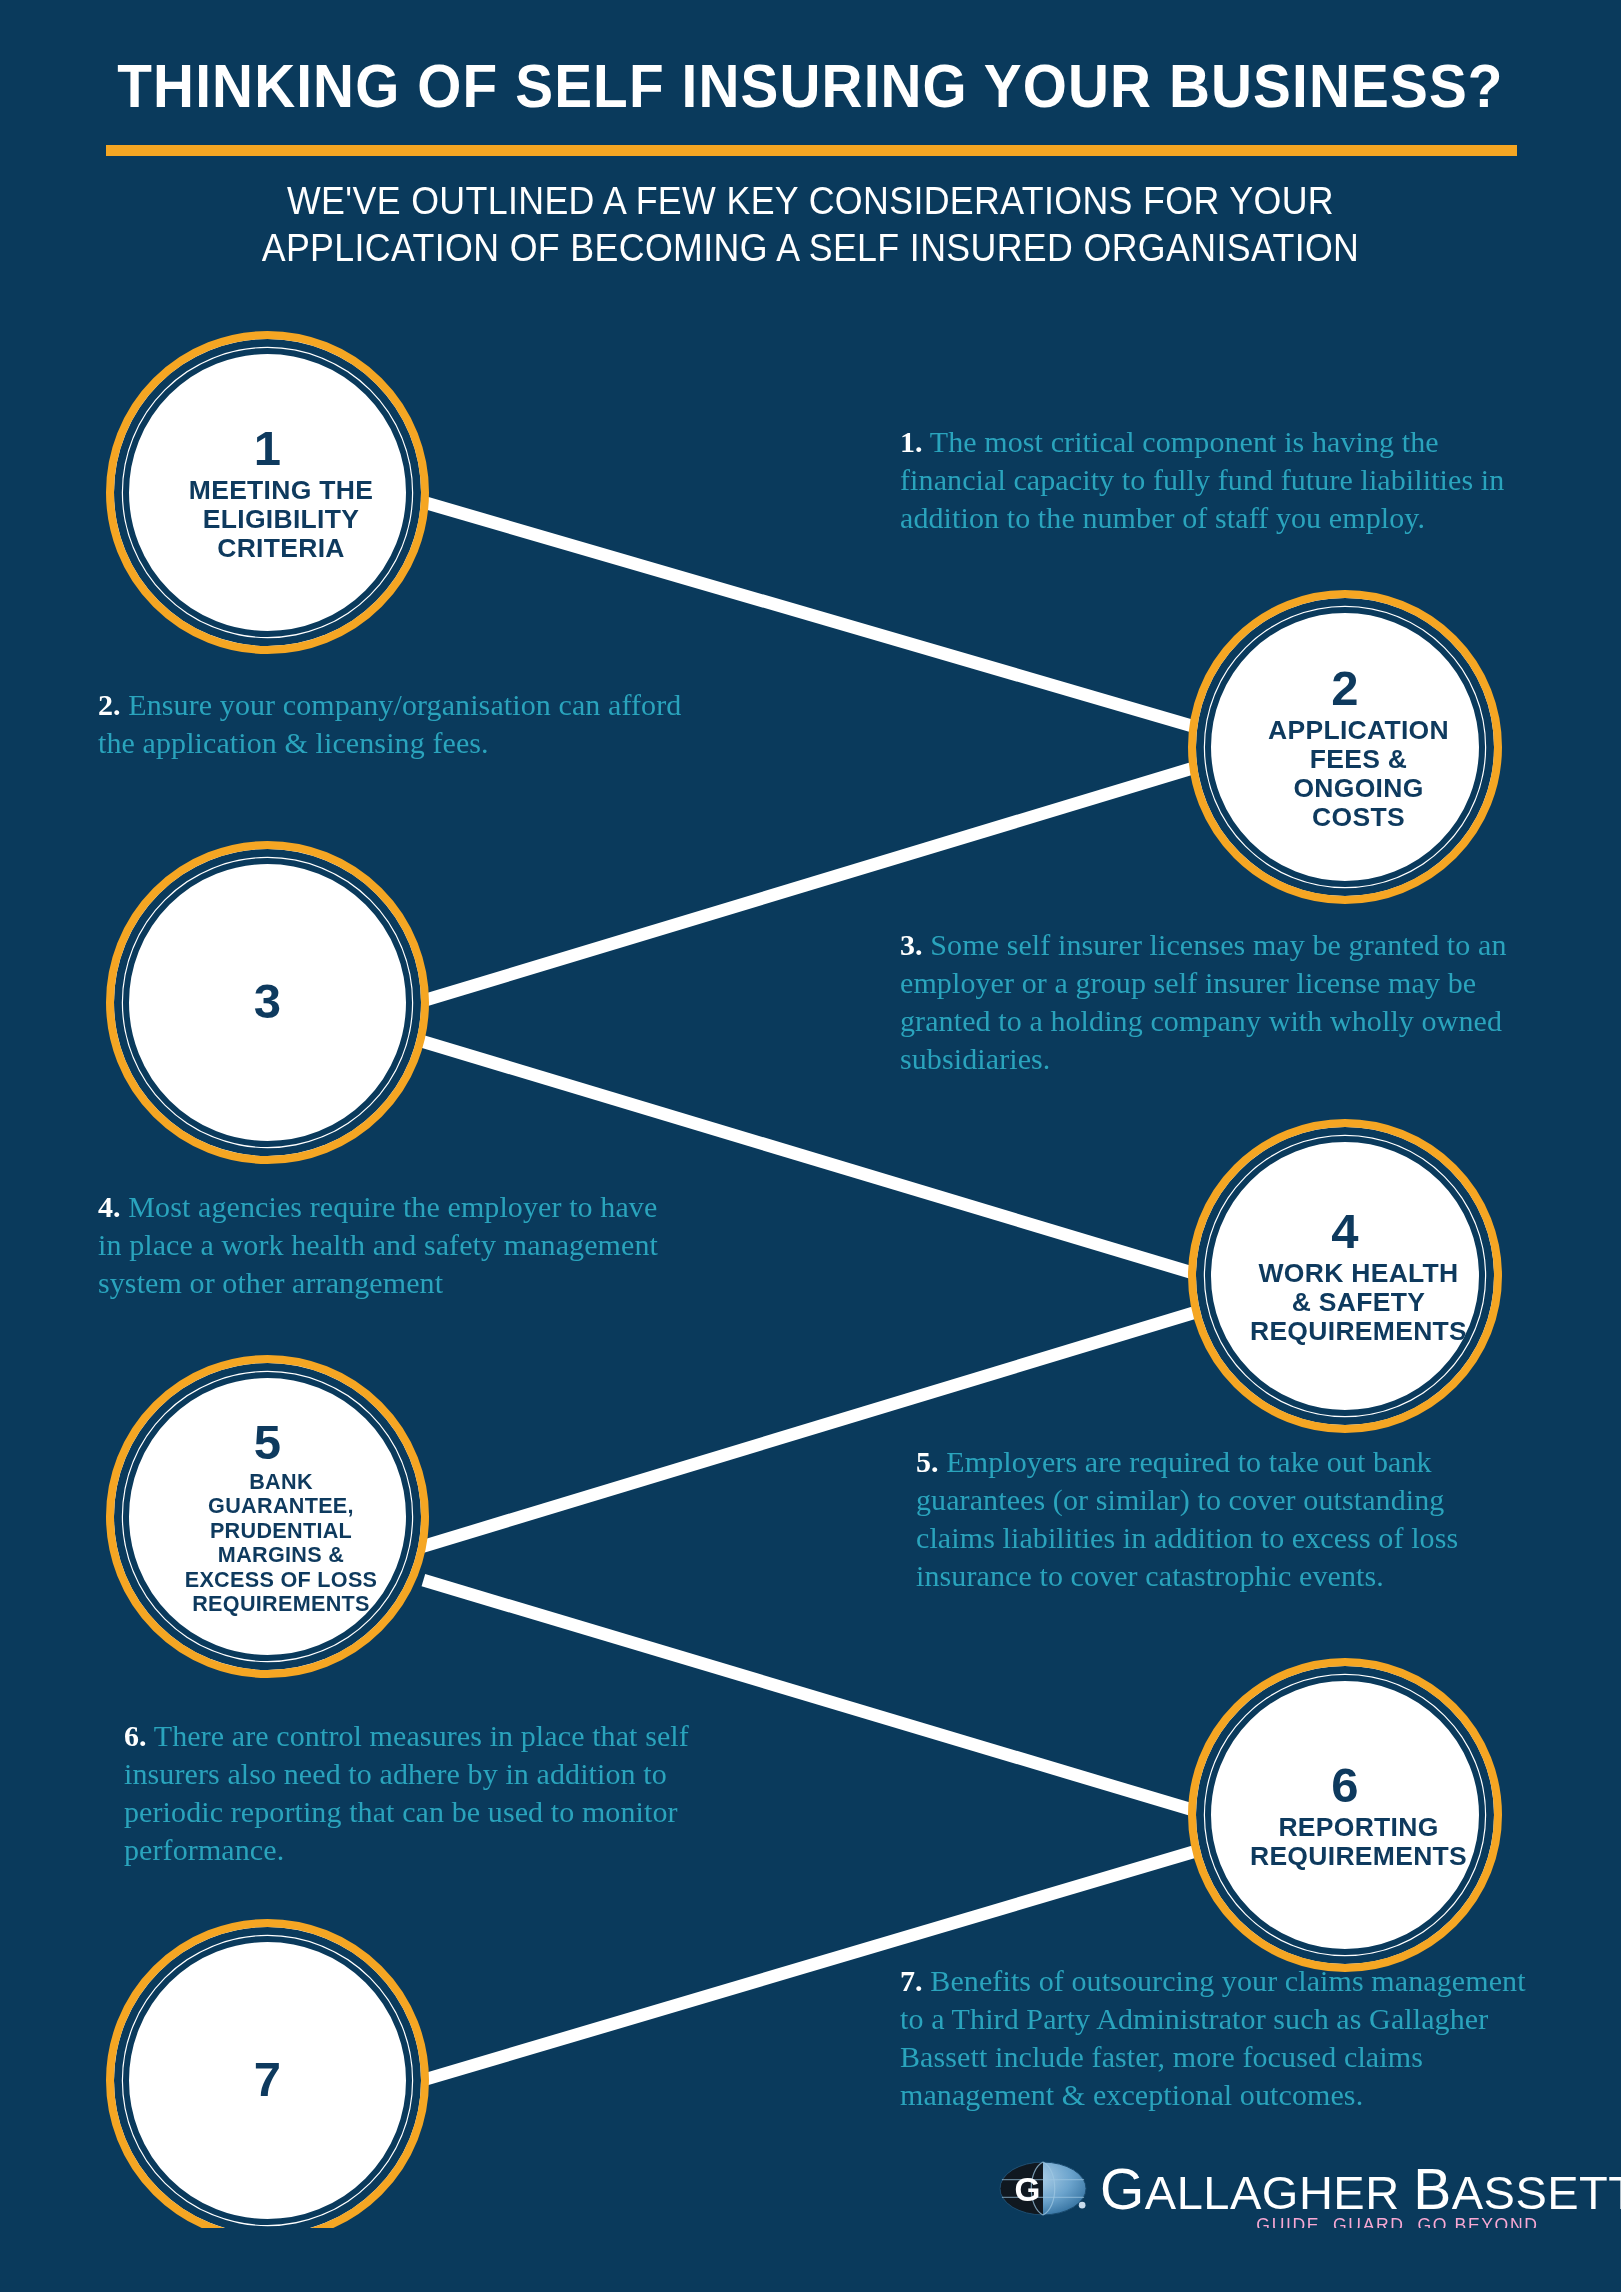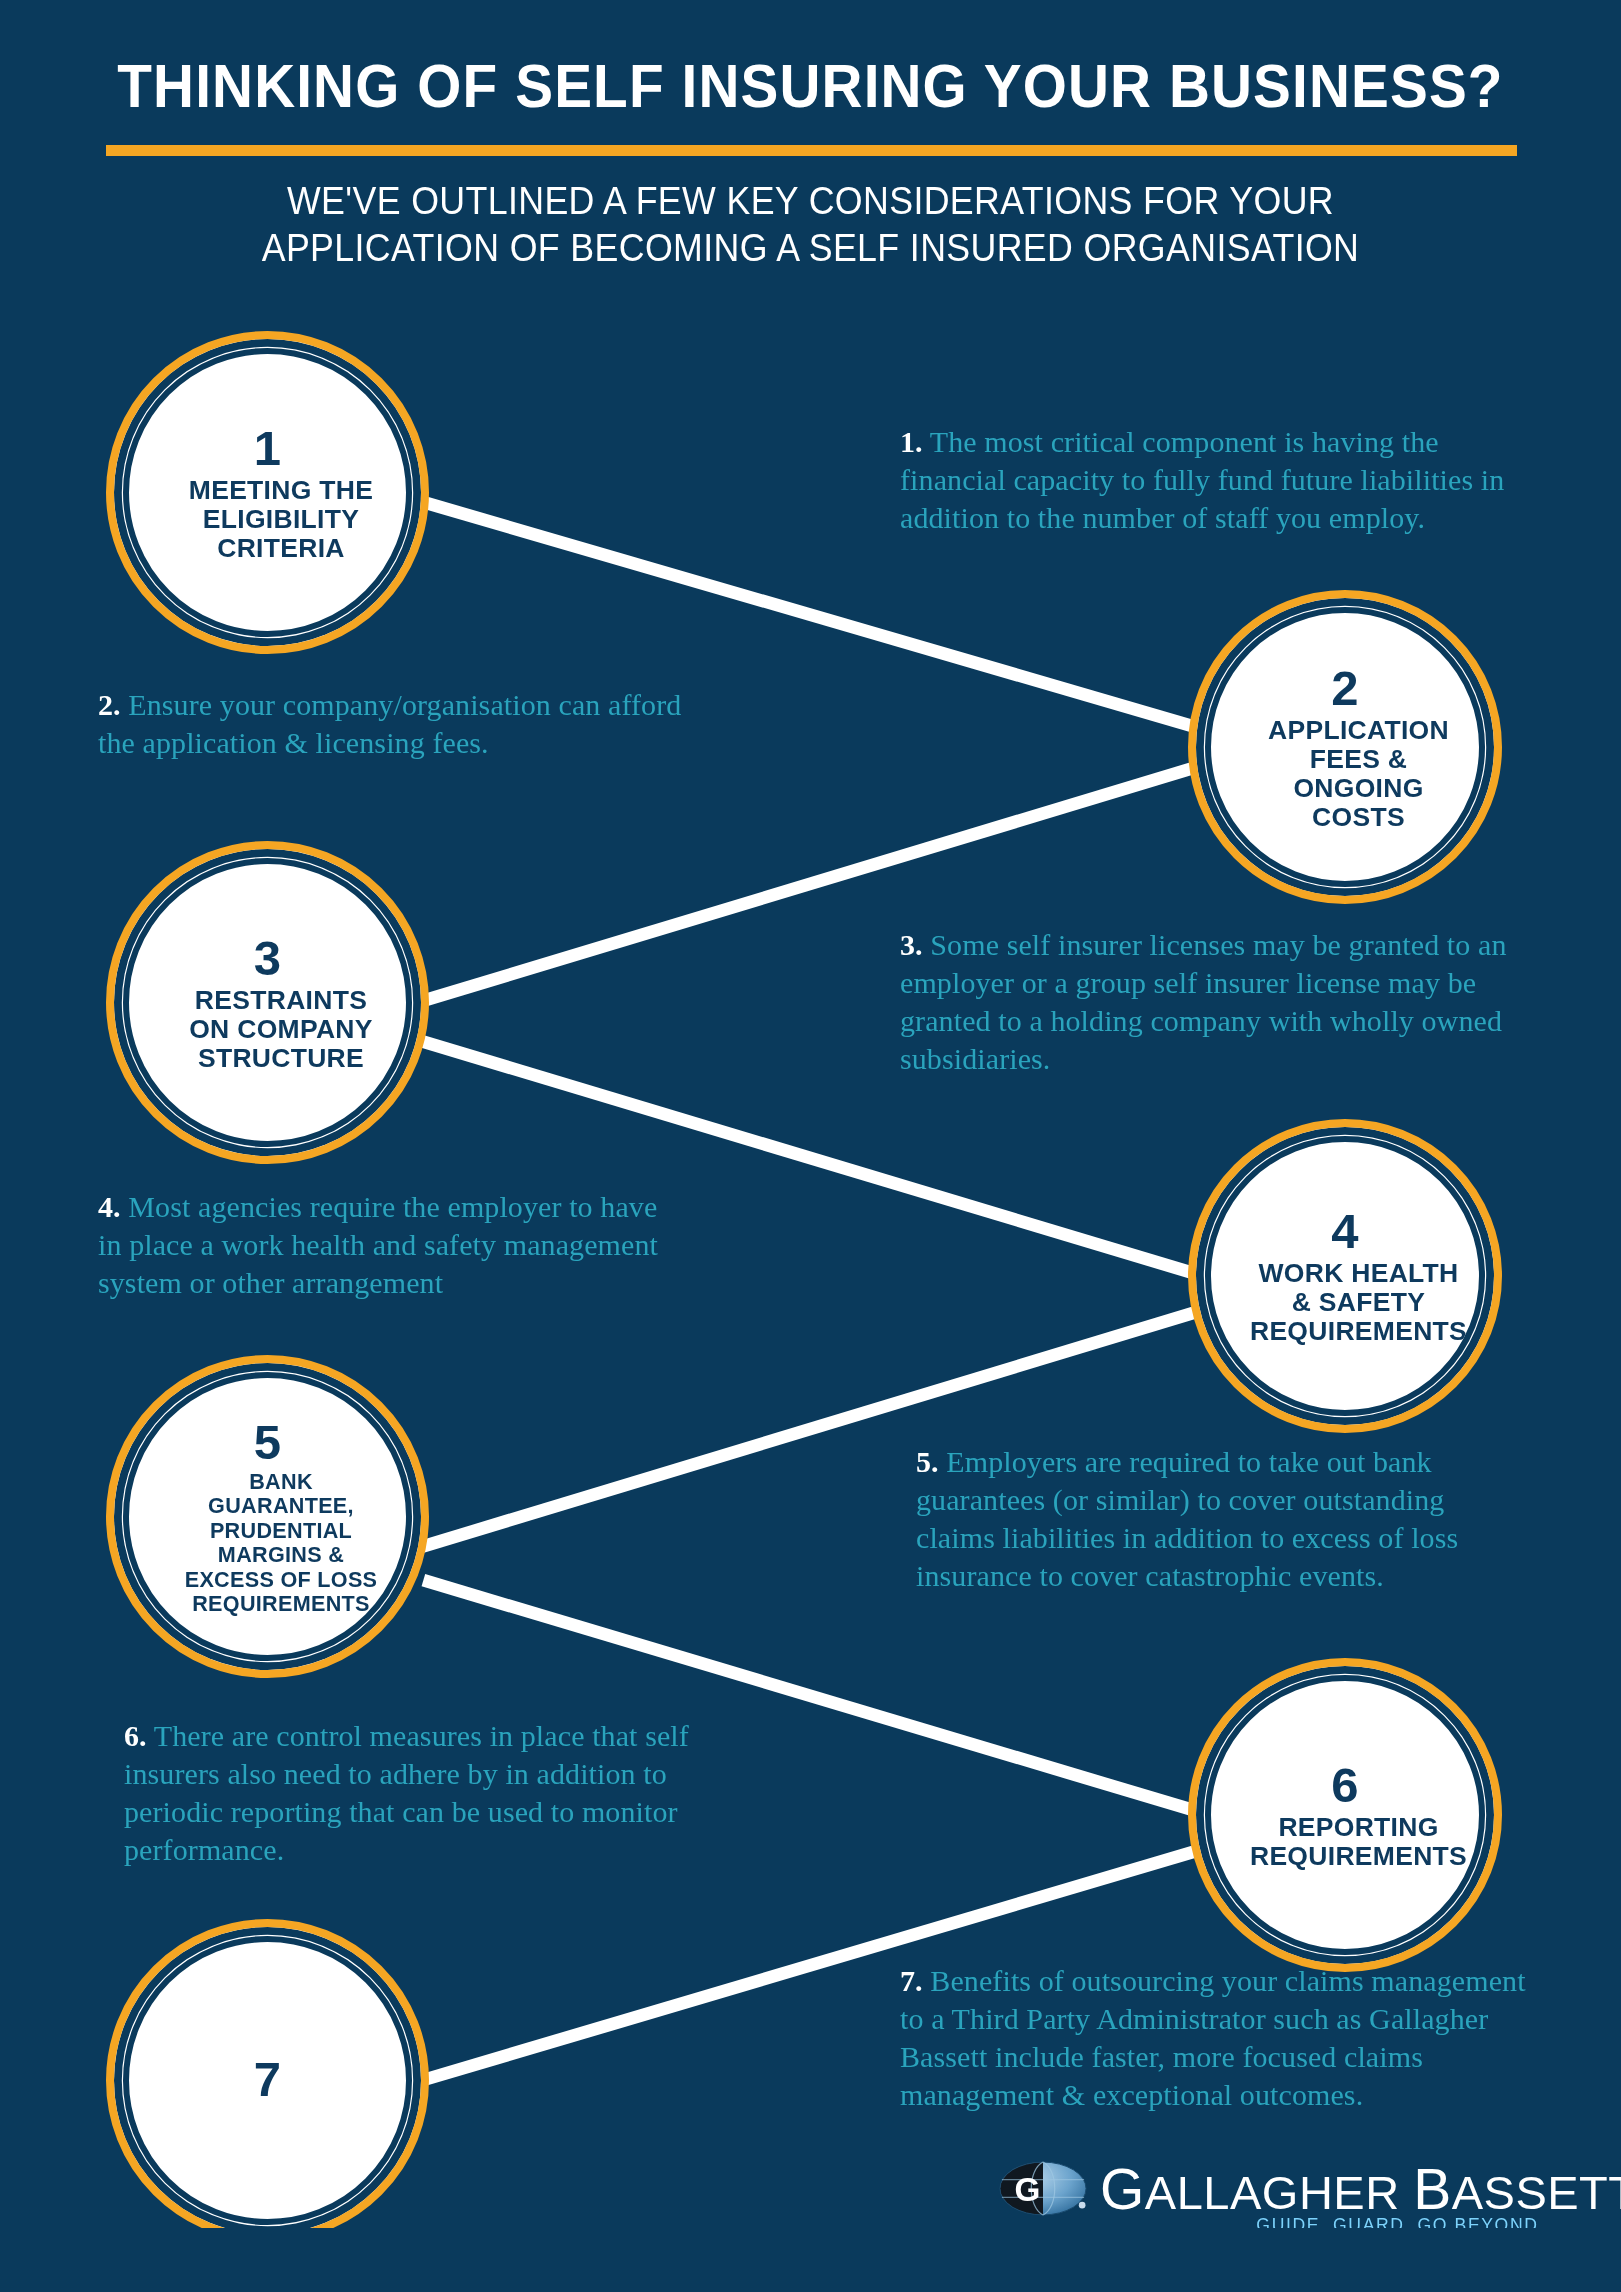--- a/index.html
+++ b/index.html
@@ -151,21 +151,21 @@
     font-family: "Liberation Sans Narrow", "Liberation Sans", sans-serif;
     font-size: 47px;
     letter-spacing: 0.5px;
     white-space: nowrap;
   }
   #logo-wordmark .cap { font-size: 57px; }
   #logo-tagline {
     position: absolute;
     right: 2px;
     top: 61px;
-    color: #7dd3fc;
+    color: #f9a8d4;
     font-family: "Liberation Sans Narrow", "Liberation Sans", sans-serif;
     font-size: 17.6px;
     letter-spacing: 1.6px;
     white-space: nowrap;
   }
   #logo-globe {
     position: absolute;
     left: 0;
     top: 5.9px;
     width: 90px;
@@ -214,25 +214,20 @@
         <span>FEES &amp;</span><br>
         <span>ONGOING</span><br>
         <span>COSTS</span>
       </div>
     </div>
   </div>
 
   <div class="node" style="left:106px; top:841px; width:323px; height:323px;">
     <div class="node-inner">
       <div class="node-num">3</div>
-      <div class="node-label">
-        <span>RESTRAINTS</span><br>
-        <span>ON COMPANY</span><br>
-        <span>STRUCTURE</span>
-      </div>
     </div>
   </div>
 
   <div class="node" style="left:1188px; top:1119px; width:314px; height:314px;">
     <div class="node-inner">
       <div class="node-num">4</div>
       <div class="node-label">
         <span>WORK HEALTH</span><br>
         <span>&amp; SAFETY</span><br>
         <span>REQUIREMENTS</span>

